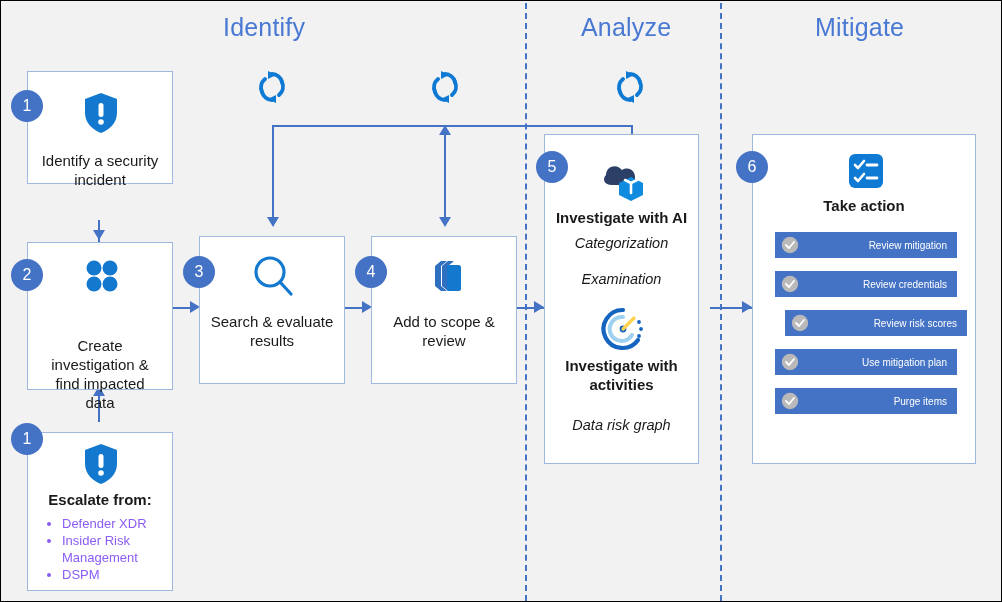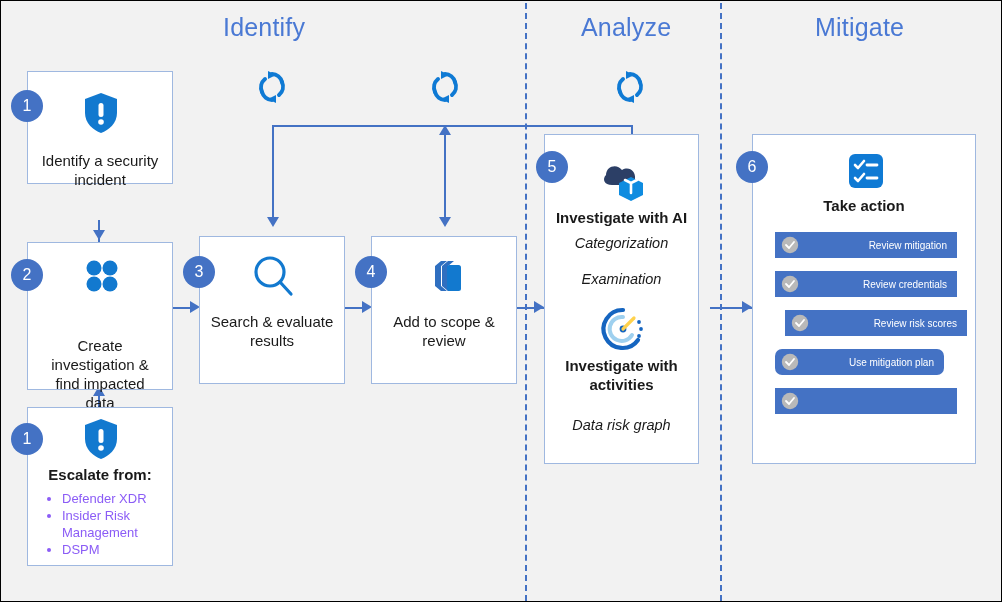--- a/index.html
+++ b/index.html
@@ -242,21 +242,21 @@
         <circle cx="26" cy="26" r="7.5" fill="#1279cf"></circle>
       </svg>
     </div>
     <div class="card-title" style="top:58px; white-space:pre-line;margin-top:36px;">Create
 investigation &amp;
 find impacted
 data</div>
   </div>
   <div class="step" style="left:10px; top:258px;">2</div>
 
-  <div class="card" style="left:26px; top:406px; width:146px; height:159px;">
+  <div class="card" style="left:26px; top:431px; width:146px; height:159px;">
     <div class="icon-wrap" style="left:52px; top:8px; width:42px; height:46px;">
       <svg width="40" height="44" viewBox="0 0 40 44">
         <path d="M20 2 L36 8 L36 22 C36 32 28 39 20 42 C12 39 4 32 4 22 L4 8 Z" fill="#1279cf"></path>
         <rect x="17.5" y="12" width="5" height="14" rx="2.5" fill="#ffffff"></rect>
         <circle cx="20" cy="31" r="2.8" fill="#ffffff"></circle>
       </svg>
     </div>
     <div class="card-title bold" style="top:58px;">Escalate from:</div>
     <ul class="bullets" style="top:82px; left:0; right:0;">
       <li>Defender XDR</li>
@@ -355,34 +355,35 @@
     <div class="chip" style="left:22px; top:175px; width:182px;margin-left:10px;">
       <span class="chip-check">
         <svg width="18" height="18" viewBox="0 0 18 18">
           <circle cx="9" cy="9" r="8.2" fill="#b9b9b9"></circle>
           <path d="M5 9 L8 12 L13 6" fill="none" stroke="#ffffff" stroke-width="1.8" stroke-linecap="round" stroke-linejoin="round"></path>
         </svg>
       </span>
       <span class="chip-label">Review risk scores</span>
     </div>
 
-    <div class="chip" style="left:22px; top:214px; width:169px;border-radius:7px;">
+    <div class="chip" style="left:22px; top:214px; width:182px;">
       <span class="chip-check">
         <svg width="18" height="18" viewBox="0 0 18 18">
           <circle cx="9" cy="9" r="8.2" fill="#b9b9b9"></circle>
           <path d="M5 9 L8 12 L13 6" fill="none" stroke="#ffffff" stroke-width="1.8" stroke-linecap="round" stroke-linejoin="round"></path>
         </svg>
       </span>
       <span class="chip-label">Use mitigation plan</span>
     </div>
 
     <div class="chip" style="left:22px; top:253px; width:182px;">
       <span class="chip-check">
         <svg width="18" height="18" viewBox="0 0 18 18">
           <circle cx="9" cy="9" r="8.2" fill="#b9b9b9"></circle>
           <path d="M5 9 L8 12 L13 6" fill="none" stroke="#ffffff" stroke-width="1.8" stroke-linecap="round" stroke-linejoin="round"></path>
         </svg>
       </span>
+      <span class="chip-label">Purge items</span>
     </div>
   </div>
   <div class="step" style="left:735px; top:150px;">6</div>
 
 </div>
 
 </body></html>

